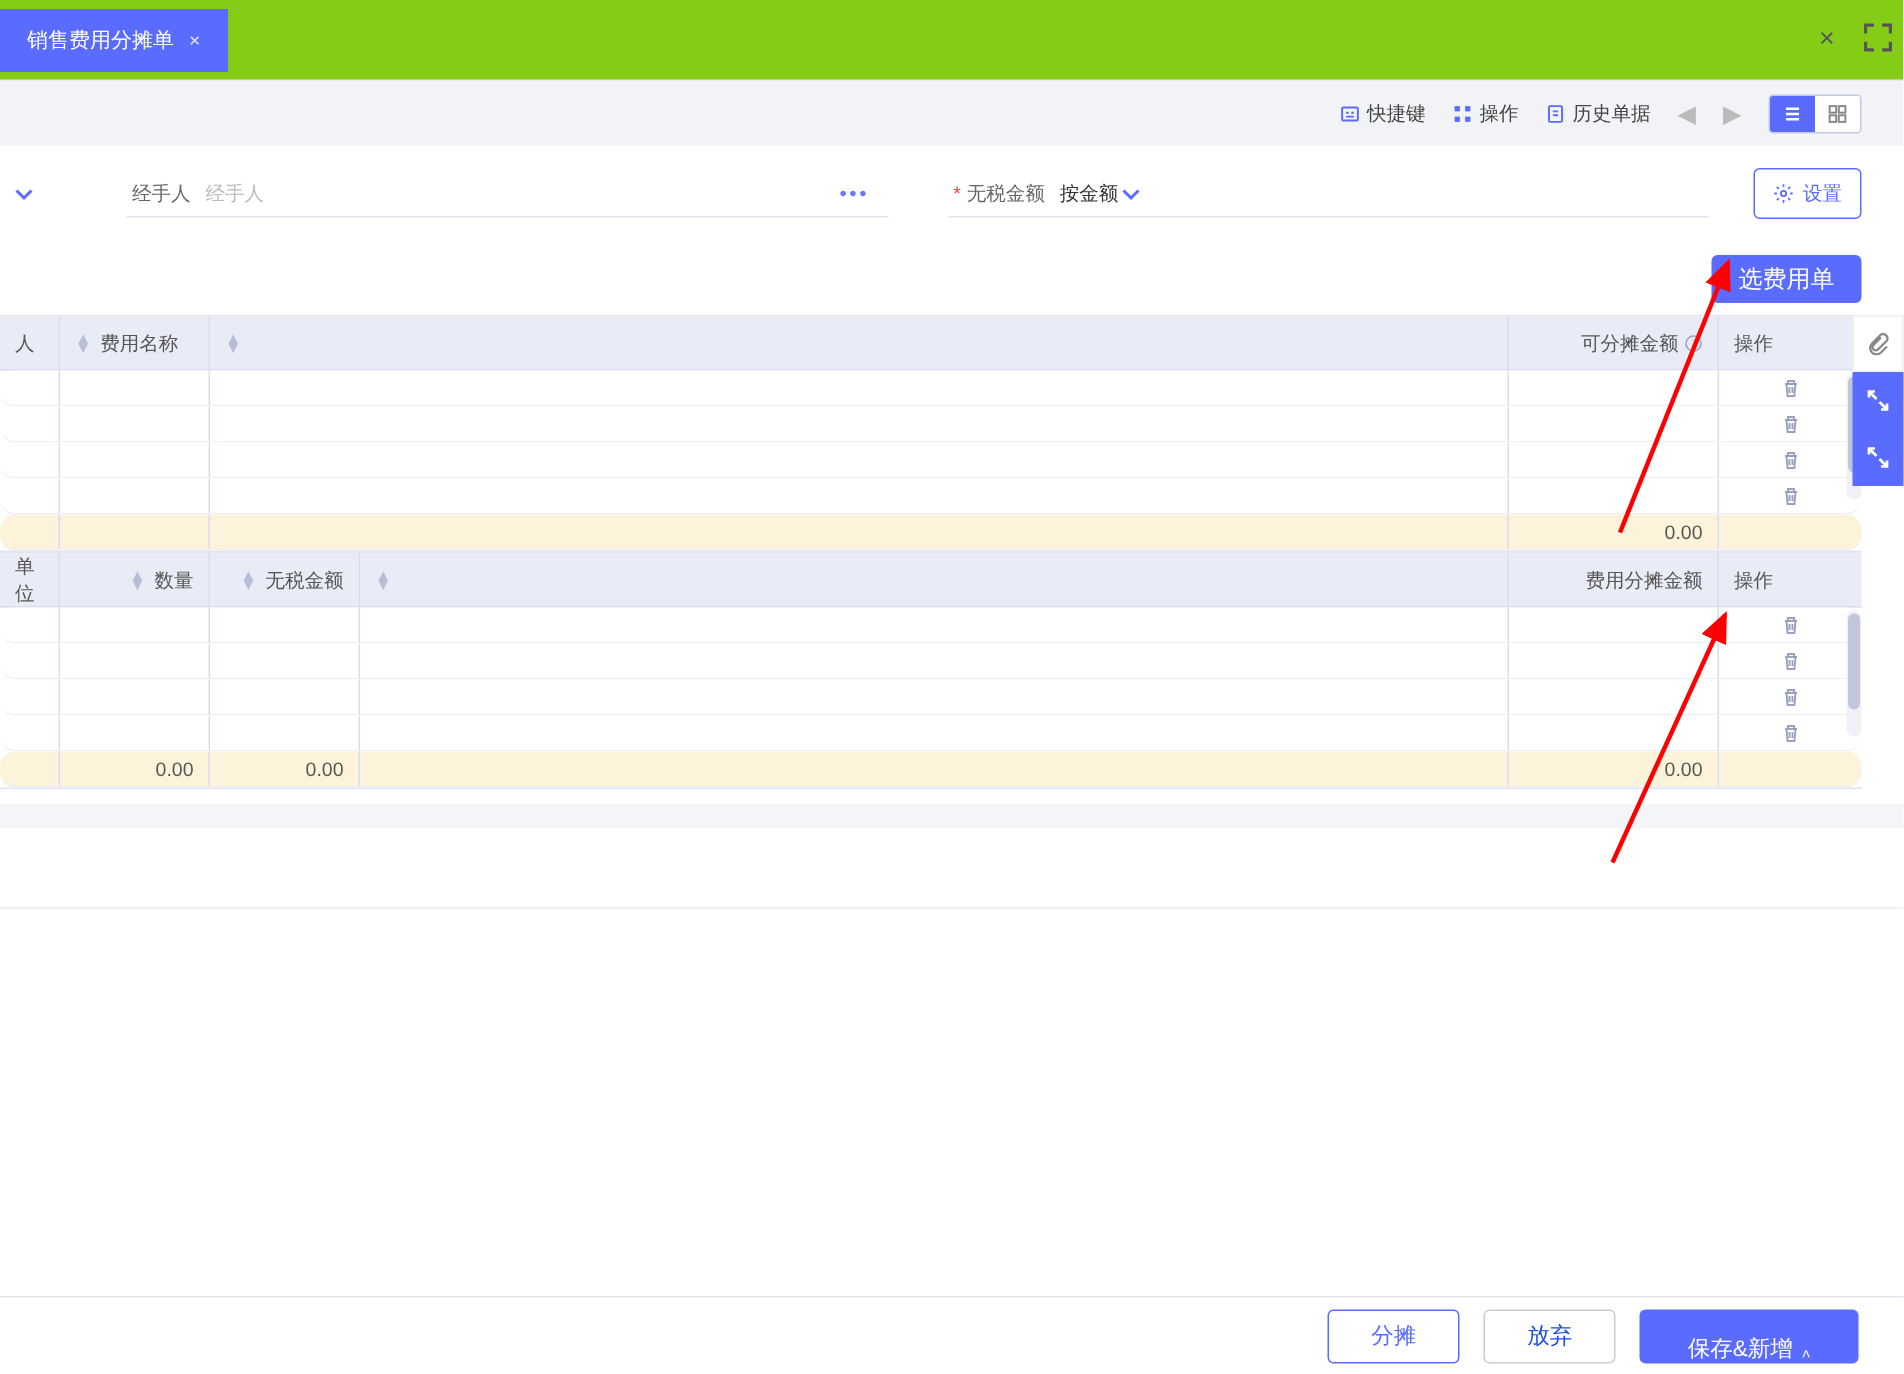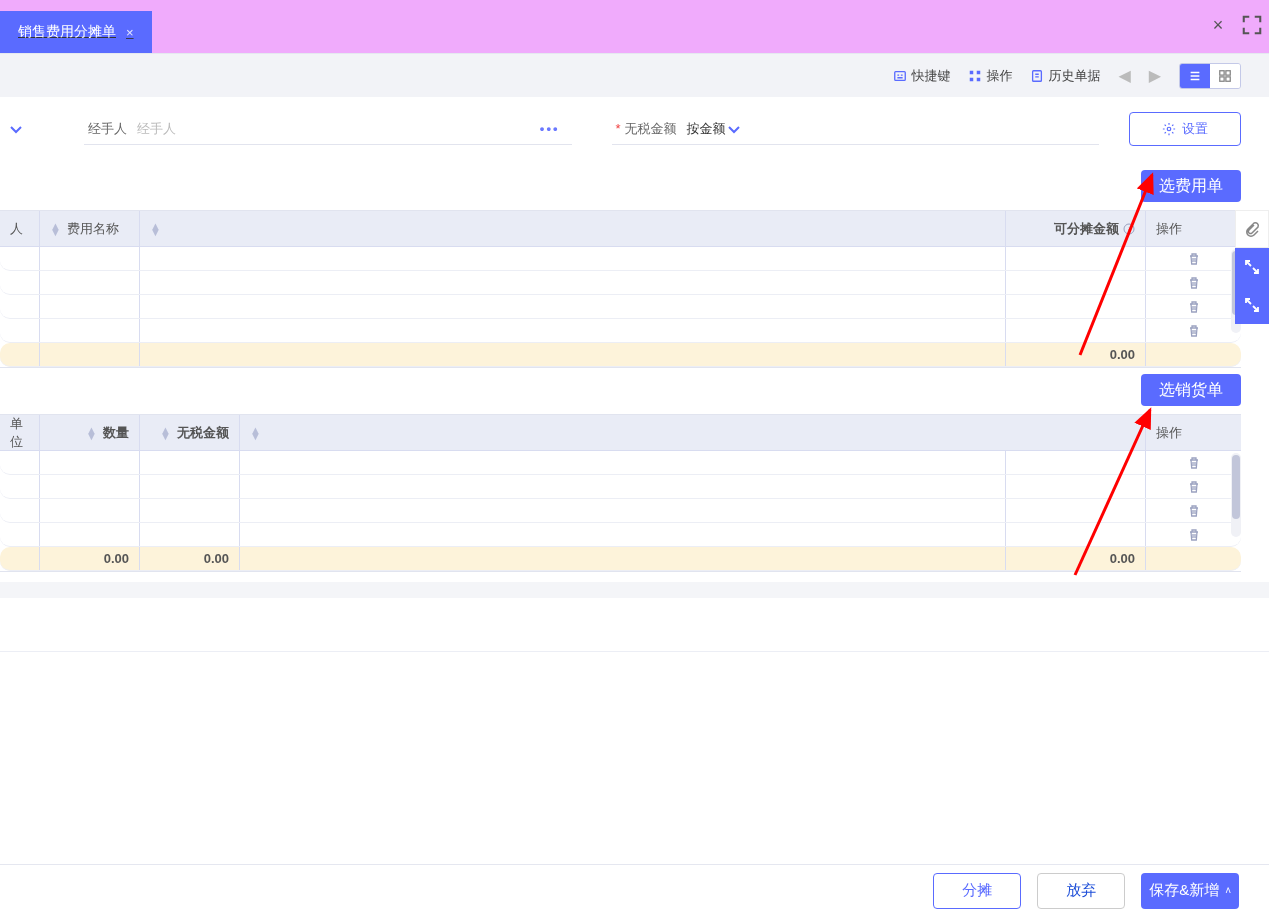--- a/index.html
+++ b/index.html
@@ -1,20 +1,20 @@
 <!DOCTYPE html>
 <html><head>
 <meta charset="utf-8">
 <style>
   * { box-sizing: border-box; margin: 0; padding: 0; }
   html, body { width: 1269px; height: 916px; font-family: "Microsoft YaHei", Arial, sans-serif; font-size: 13px; color: #333; background:#fff; overflow:hidden; }
   svg { display:block; }
 
   
-  .tab-strip { height: 54px; background:#f0abfc; border-bottom:1px solid #e5e8f0; display:flex; align-items:flex-end; position:relative;text-decoration:underline; }
+  .tab-strip { height: 54px; background:#84cc16; border-bottom:1px solid #e5e8f0; display:flex; align-items:center; position:relative; }
   .tab { height:42px; min-width:130px; padding:0 18px; background:#5a6bff; color:#fff; display:flex; align-items:center; gap:10px; font-size:14px; }
   .tab .close-x { font-size:13px; opacity:.85; cursor:pointer; }
   .tab-right { position:absolute; right:6px; top:14px; display:flex; align-items:center; gap:12px; }
   .icon-btn { width:22px; height:22px; display:flex; align-items:center; justify-content:center; cursor:pointer; color:#555; }
   .top-close { font-size:18px; }
 
   
   .toolbar { height:44px; background:#f2f3f7; display:flex; align-items:center; justify-content:flex-end; padding:0 28px; gap:18px; color:#444; font-size:13px; border-bottom:1px solid #fff; }
   .tool-link { display:flex; align-items:center; gap:4px; cursor:pointer; }
   .tool-link svg { width:14px; height:14px; }
@@ -30,41 +30,41 @@
   .field-label { color:#666; margin-right:10px; }
   .field-req { color:#f04040; margin-right:4px; }
   .chevron { color:#5a6bff; margin-right:60px; margin-left:8px; cursor:pointer;}
   .chevron svg { width:16px; height:16px; }
   .input-val { color:#bbb; }
   .input-val.filled { color:#333; }
   .more-dots { color:#6a78ff; margin-left:auto; margin-right:12px; cursor:pointer; letter-spacing:2px; font-weight:700; }
   .field-agent { flex:1 1 420px; min-width:300px; display:flex; align-items:center; border-bottom:1px solid #e2e4ee; height:32px; padding-left:4px; }
   .field-method { flex:1 1 420px; min-width:300px; display:flex; align-items:center; border-bottom:1px solid #e2e4ee; height:32px; padding-left:4px; margin-left:40px;}
   .method-chevron { margin-left:auto; }
-  .settings-btn { margin-left:30px; height:34px; padding:0 32px; border:1px solid #5a6bff; color:#5a6bff; background:#fff; border-radius:4px; display:flex; align-items:center; gap:6px; cursor:pointer; font-size:13px;}
+  .settings-btn { margin-left:30px; height:34px; padding:0 12px; border:1px solid #5a6bff; color:#5a6bff; background:#fff; border-radius:4px; display:flex; align-items:center; gap:6px; cursor:pointer; font-size:13px;}
   .settings-btn svg{width:14px;height:14px;}
 
   
   .section { padding:0 28px 0 0; }
   .section-head { display:flex; justify-content:flex-end; padding:6px 0 8px; }
   .primary-btn { background:#5a6bff; color:#fff; border:none; height:32px; padding:0 18px; border-radius:4px; font-size:16px; cursor:pointer;}
 
   
   .table-wrap { position:relative; border:1px solid #e1e4ef; border-left:none; border-right:none;}
   .thead { display:flex; background:#e9ecf6; height:36px; align-items:stretch; border-bottom:1px solid #d8dcf0;}
   .th, .td { display:flex; align-items:center; padding:0 10px; border-right:1px solid #d8dcf0; font-size:13px; color:#555;}
   .th:last-child, .td:last-child{ border-right:none;}
   .sort-icon { color:#b8bed8; font-size:11px; display:flex; flex-direction:column; line-height:6px; margin-right:6px;}
   .tbody .row { display:flex; height:24px; border-bottom:1px solid #eceef5; background:#fff;border-radius:10px;}
   .tbody .row.sum { background:#fdf3da; font-weight:600; color:#333;}
   .op-cell { justify-content:center; }
   .trash { color:#9aa1c0; cursor:pointer;}
   .trash svg{width:14px;height:14px;}
   .info-icon svg{width:12px;height:12px; margin-left:4px; color:#9aa1c0;}
-  .right-text { justify-content:flex-end; font-weight:700;text-align:right;}
+  .right-text { justify-content:flex-end; font-weight:400;text-align:right;}
   .scroll-track { position:absolute; right:0; top:38px; bottom:34px; width:10px; background:#f0f1f6; border-radius:5px;}
   .scroll-thumb { position:absolute; left:1px; top:2px; width:8px; height:64px; background:#c2c6da; border-radius:4px;}
 
   
   .t1 .c0{width:40px;}
   .t1 .c1{width:100px;}
   .t1 .c2{flex:1;}
   .t1 .c3{width:140px;}
   .t1 .c-op{width:95px;}
 
@@ -77,21 +77,21 @@
   .t2 .c-op{width:95px;}
 
   
   .gray-bar{height:16px;background:#f4f5f8;margin-top:10px;}
   .white-block{height:54px;background:#fff;border-bottom:1px solid #eceef5;}
 
   
   .footer { position:absolute; bottom:0; left:0; right:0; height:52px; background:#fff; border-top:1px solid #e5e7f0; display:flex; align-items:center; justify-content:flex-end; padding:0 30px; gap:16px;}
   .btn-outline{height:36px;padding:0 28px;border:1px solid #5a6bff;color:#5a6bff;background:#fff;border-radius:4px;font-size:15px;cursor:pointer;}
   .btn-outline.gray{border-color:#ccc;color:#1d4ed8;}
-  .btn-primary-lg{height:36px;padding:0 8px;background:#5a6bff;color:#fff;border:none;border-radius:4px;font-size:15px;display:flex;align-items:center;gap:6px;cursor:pointer;}
+  .btn-primary-lg{height:36px;padding:0 32px;background:#5a6bff;color:#fff;border:none;border-radius:4px;font-size:15px;display:flex;align-items:flex-end;gap:6px;cursor:pointer;}
   .btn-primary-lg .caret{font-size:10px;}
 
   
   .side-float{position:absolute;right:0;top:210px;display:flex;flex-direction:column;gap:0;z-index:10;}
   .side-float .sq{width:34px;height:38px;display:flex;align-items:center;justify-content:center;}
   .sq.white{background:#fff;color:#888;border:1px solid #eee;}
   .sq.blue{background:#5a6bff;color:#fff;}
   .sq svg{width:16px;height:16px;}
 
   
@@ -279,38 +279,38 @@
           <div class="td c-op"></div>
         </div>
     </div>
     <div class="scroll-track">
         <div class="scroll-thumb"></div>
       </div>
   </div>
 </div>
 
 <div class="section">
-  <div class="section-head">
-    <button class="primary-btn">选销货单</button>
-  </div>
   <div class="table-wrap t2">
     <div class="thead">
       <div class="th c0">
           <span>单位</span>
         </div>
       <div class="th c1 right-text">
           <span class="sort-icon">▲<br>▼</span>
           <span>数量</span>
         </div>
       <div class="th c2 right-text">
           <span class="sort-icon">▲<br>▼</span>
           <span>无税金额</span>
         </div>
       <div class="th c3">
           <span class="sort-icon">▲<br>▼</span>
+        </div>
+      <div class="th c4 right-text">
+          <span>费用分摊金额</span>
         </div>
       <div class="th c-op">
           <span>操作</span>
         </div>
     </div>
     <div class="tbody">
       <div class="row">
           <div class="td c0"></div>
           <div class="td c1"></div>
           <div class="td c2"></div>

